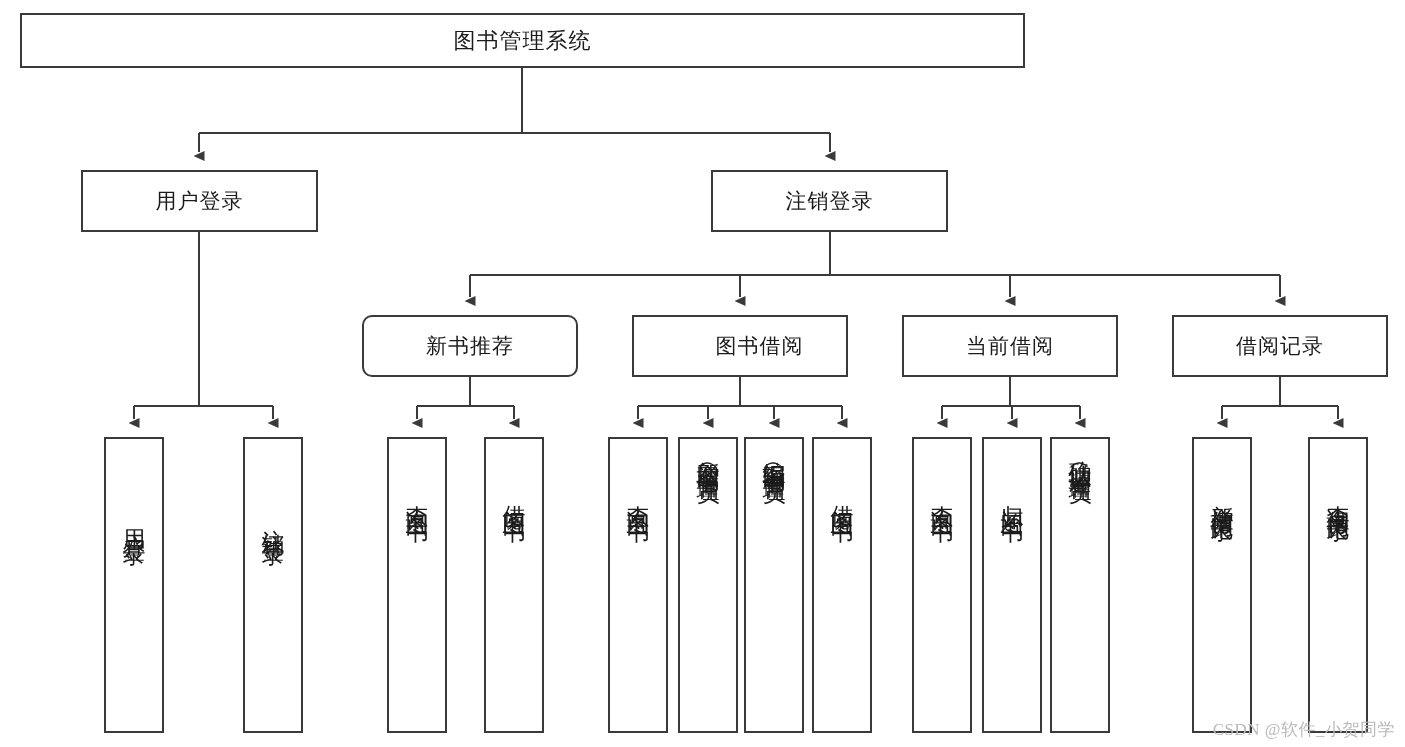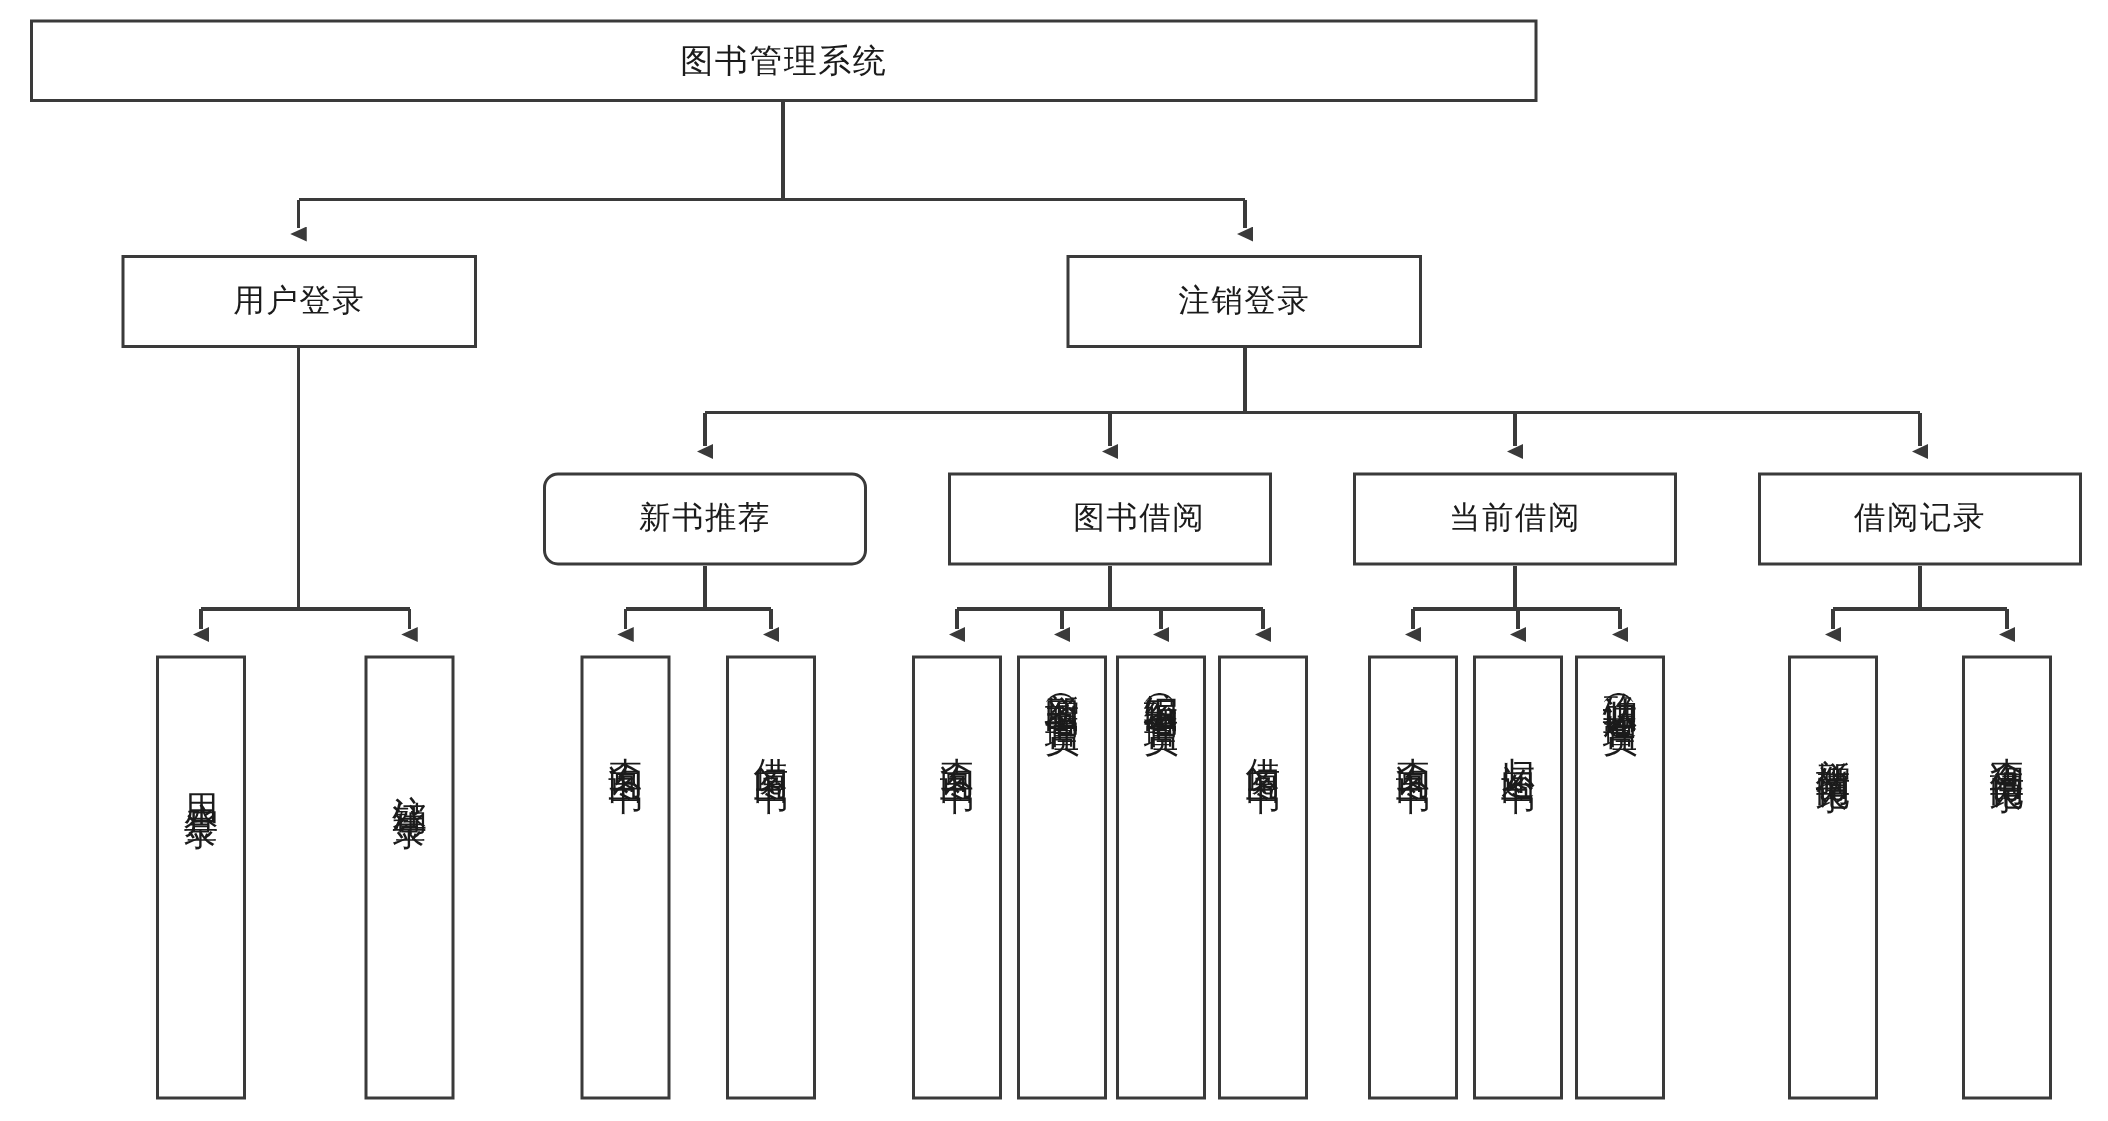--- a/index.html
+++ b/index.html
@@ -3,21 +3,21 @@
 <meta charset="utf-8">
 <title>图书管理系统 功能结构图</title>
 <style>
   html,body{margin:0;padding:0;}
   body{
     width:1405px;height:747px;
     background:#ffffff;
     font-family:"Liberation Sans","DejaVu Sans",sans-serif;
     overflow:hidden;
   }
-  #stage{position:relative;width:1405px;height:747px;}
+  #stage{position:relative;width:1405px;height:747px;font-family:Liberation Serif, serif;}
   svg#wires{position:absolute;left:0;top:0;width:1405px;height:747px;}
 
   .node{
     position:absolute;
     box-sizing:border-box;
     background:#ffffff;
     border:2px solid #3a3a3a;
     display:flex;
     align-items:center;
     justify-content:center;
@@ -176,13 +176,14 @@
   <div class="node v topset tall" id="lf-10" style="left: 1050px; top: 437px; width: 60px; height: 296px;">
       <span class="lbl">确认归还（管理员）</span>
     </div>
   <div class="node v midset2 tall" id="lf-11" style="left: 1192px; top: 437px; width: 60px; height: 296px;">
       <span class="lbl">新增借阅记录</span>
     </div>
   <div class="node v midset2 tall" id="lf-12" style="left: 1308px; top: 437px; width: 60px; height: 296px;">
       <span class="lbl">查询借阅记录</span>
     </div>
 
+  <div id="watermark">CSDN @软件_小贺同学</div>
 </div>
 
 </body></html>

